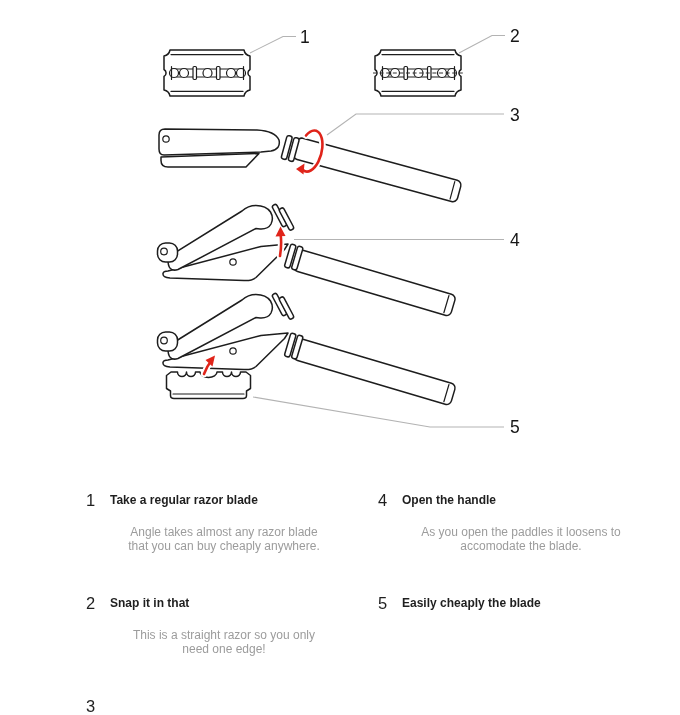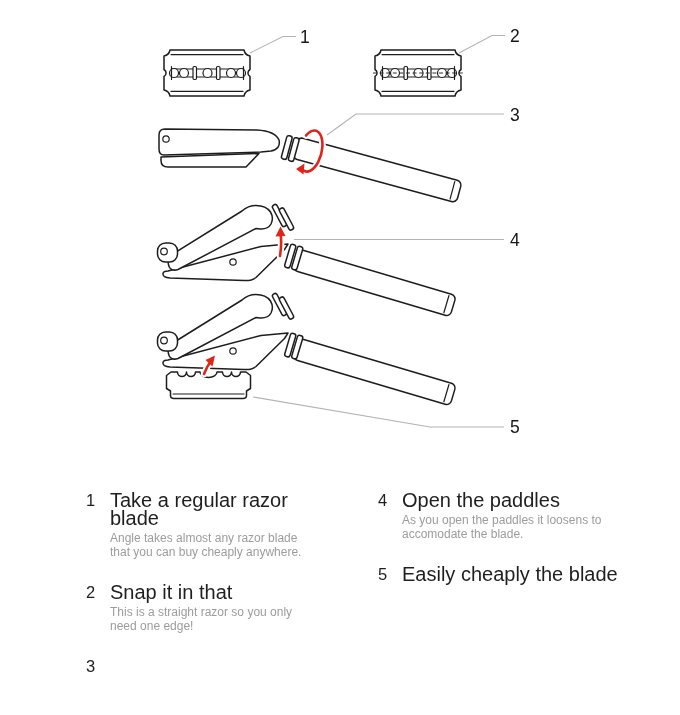--- a/index.html
+++ b/index.html
@@ -23,24 +23,24 @@
   
   .col { position:absolute; }
   .col-left  { left:86px;  top:491px; width:252px; }
   .col-right { left:378px; top:491px; width:262px; }
   .item { display:flex; margin-bottom:24px; }
   .num {
     min-width:24px; font-size:16.5px; font-weight:500; color:#1f1f1f; line-height:18px;
   }
   .content { flex:1; }
   .title {
-    margin:0 0 5px 0; font-size:20px; font-weight:400; color:#1f1f1f; line-height:18px;
+    margin:0 0 5px 0; font-size:12px; font-weight:700; color:#1f1f1f; line-height:18px;
   }
   .body {
-    margin:0; font-size:12px; line-height:13.5px; color:#9c9c9c; white-space:pre-line;
+    margin:17px; font-size:12px; line-height:13.5px; color:#9c9c9c; white-space:pre-line;text-align:center;
   }
 </style>
 </head>
 <body>
 
 <div class="page">
 
   <svg class="diagram" width="680" height="465" viewBox="0 0 680 465">
     <defs>
 
@@ -167,21 +167,21 @@
       <div class="num">3</div>
       <div class="content">
       </div>
     </div>
   </div>
 
   <div class="col col-right">
     <div class="item">
       <div class="num">4</div>
       <div class="content">
-        <h3 class="title">Open the paddles</h3>
+        <h3 class="title">Open the handle</h3>
         <p class="body">As you open the paddles it loosens to
 accomodate the blade.</p>
       </div>
     </div>
     <div class="item">
       <div class="num">5</div>
       <div class="content">
         <h3 class="title">Easily cheaply the blade</h3>
       </div>
     </div>

